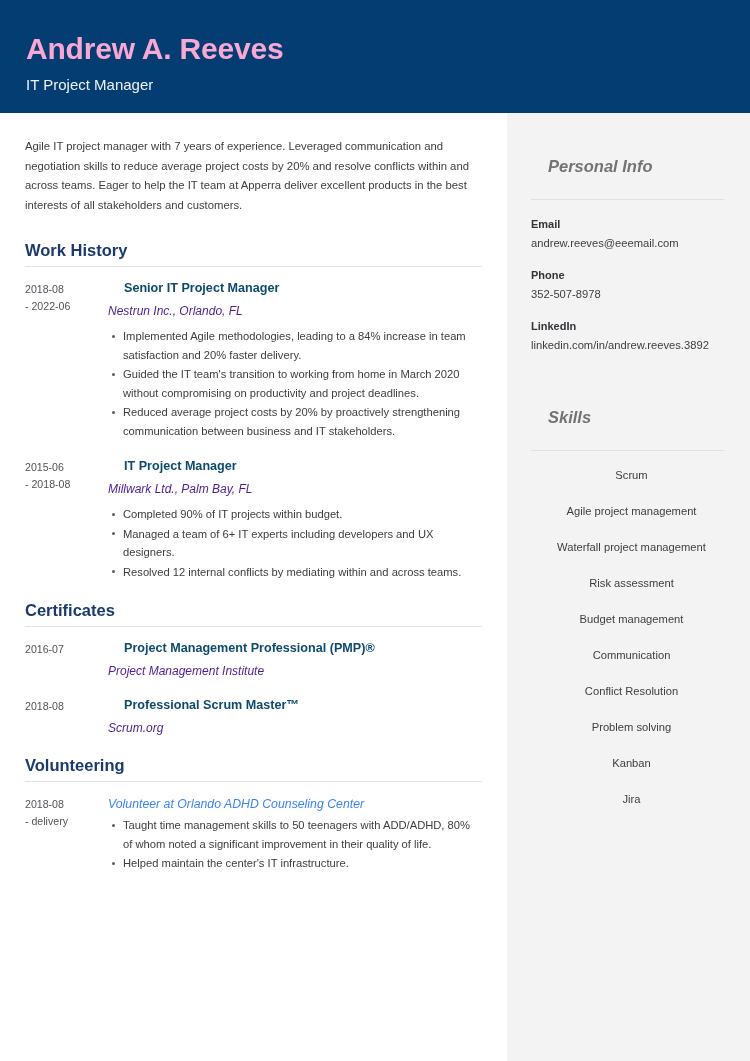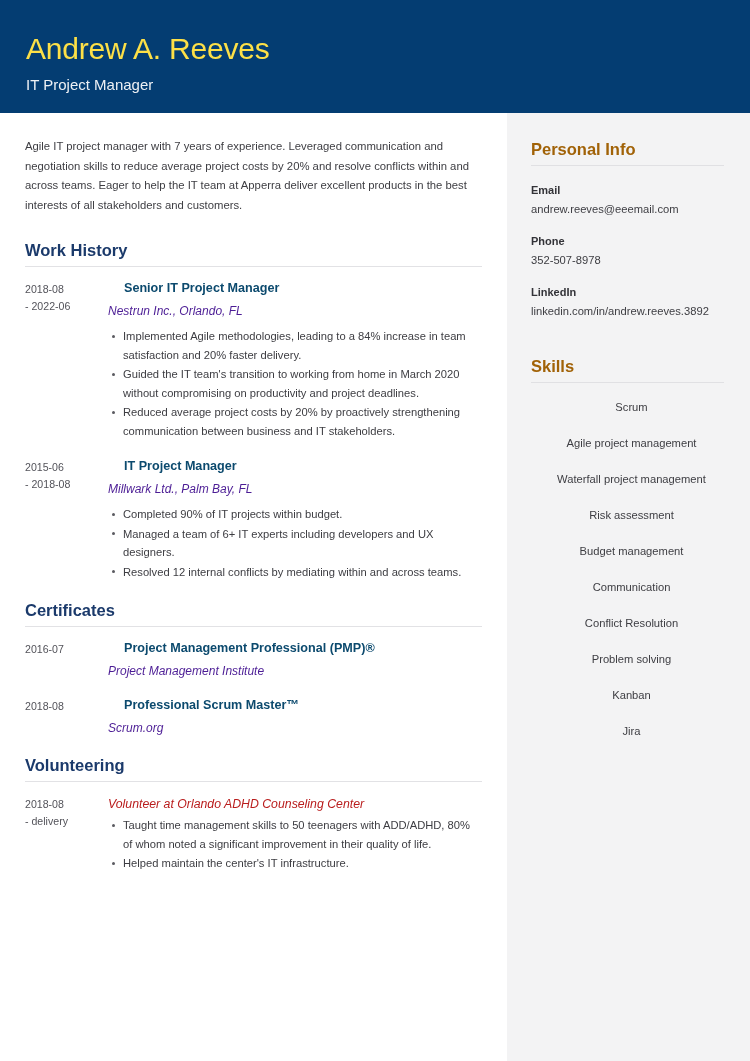--- a/index.html
+++ b/index.html
@@ -34,22 +34,22 @@
     background: #043d72;
     box-sizing: border-box;
     padding: 0 0 0 26px;
   }
   .header-name {
     position: absolute;
     left: 26px;
     top: 31px;
     margin: 0;
     font-size: 30px;
-    font-weight: normal;
-    color: #fde047;
+    font-weight: bold;
+    color: #f9a8d4;
     letter-spacing: -0.2px;
     line-height: 36px;
   }
   .header-title {
     position: absolute;
     left: 26px;
     top: 75px;
     margin: 0;
     font-size: 15px;
     font-weight: normal;
@@ -141,21 +141,21 @@
     color: #4c1d95;
     line-height: 17px;
   }
   .entry-sub.last {
     margin-bottom: 0;
   }
   .entry-title-italic {
     margin: 0 0 3px 0;
     font-size: 12.3px;
     font-style: italic;
-    color: #b91c1c;
+    color: #3b82f6;
     line-height: 18px;
   }
   ul.bullets {
     margin: 0;
     padding: 0 0 0 15px;
     list-style: none;
   }
   ul.bullets li {
     position: relative;
     font-size: 11.2px;
@@ -170,26 +170,27 @@
     left: -11px;
     top: 7.5px;
     width: 3px;
     height: 3px;
     border-radius: 50%;
     background: #5a5a60;
   }
 
   
   .side-head {
-    margin: 0;
+    margin: 17px;
     font-size: 16.5px;
     font-weight: bold;
-    color: #a16207;
+    color: #737373;
     line-height: 22px;
     padding: 0 0 5px 7px;
+    font-style: italic;
   }
   .side-rule {
     height: 1px;
     background: #e0e0e3;
     margin: 0 0 16px 7px;
   }
   .side-block {
     margin: 0 0 16px 0;
     padding-left: 7px;
   }

